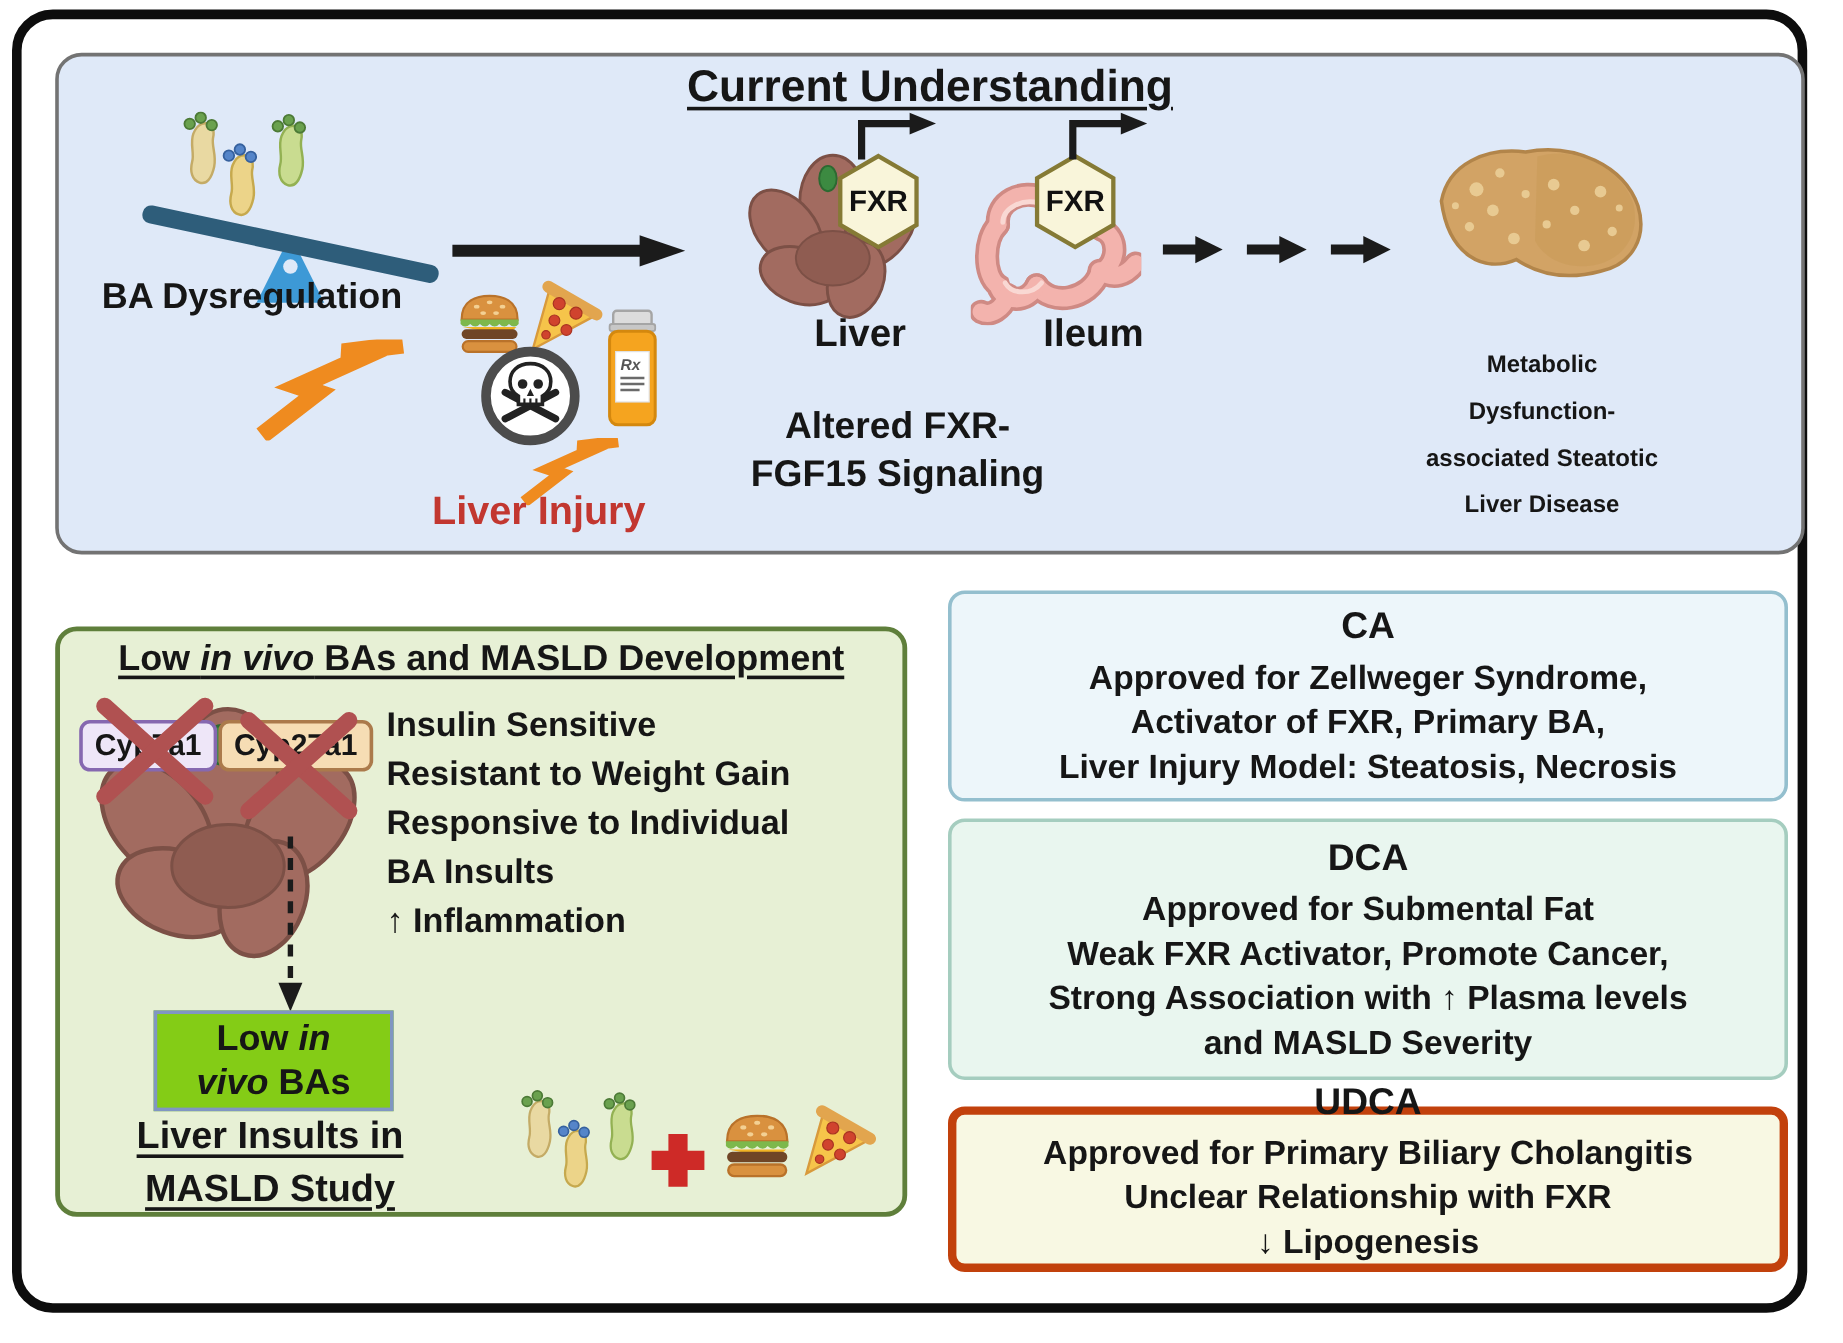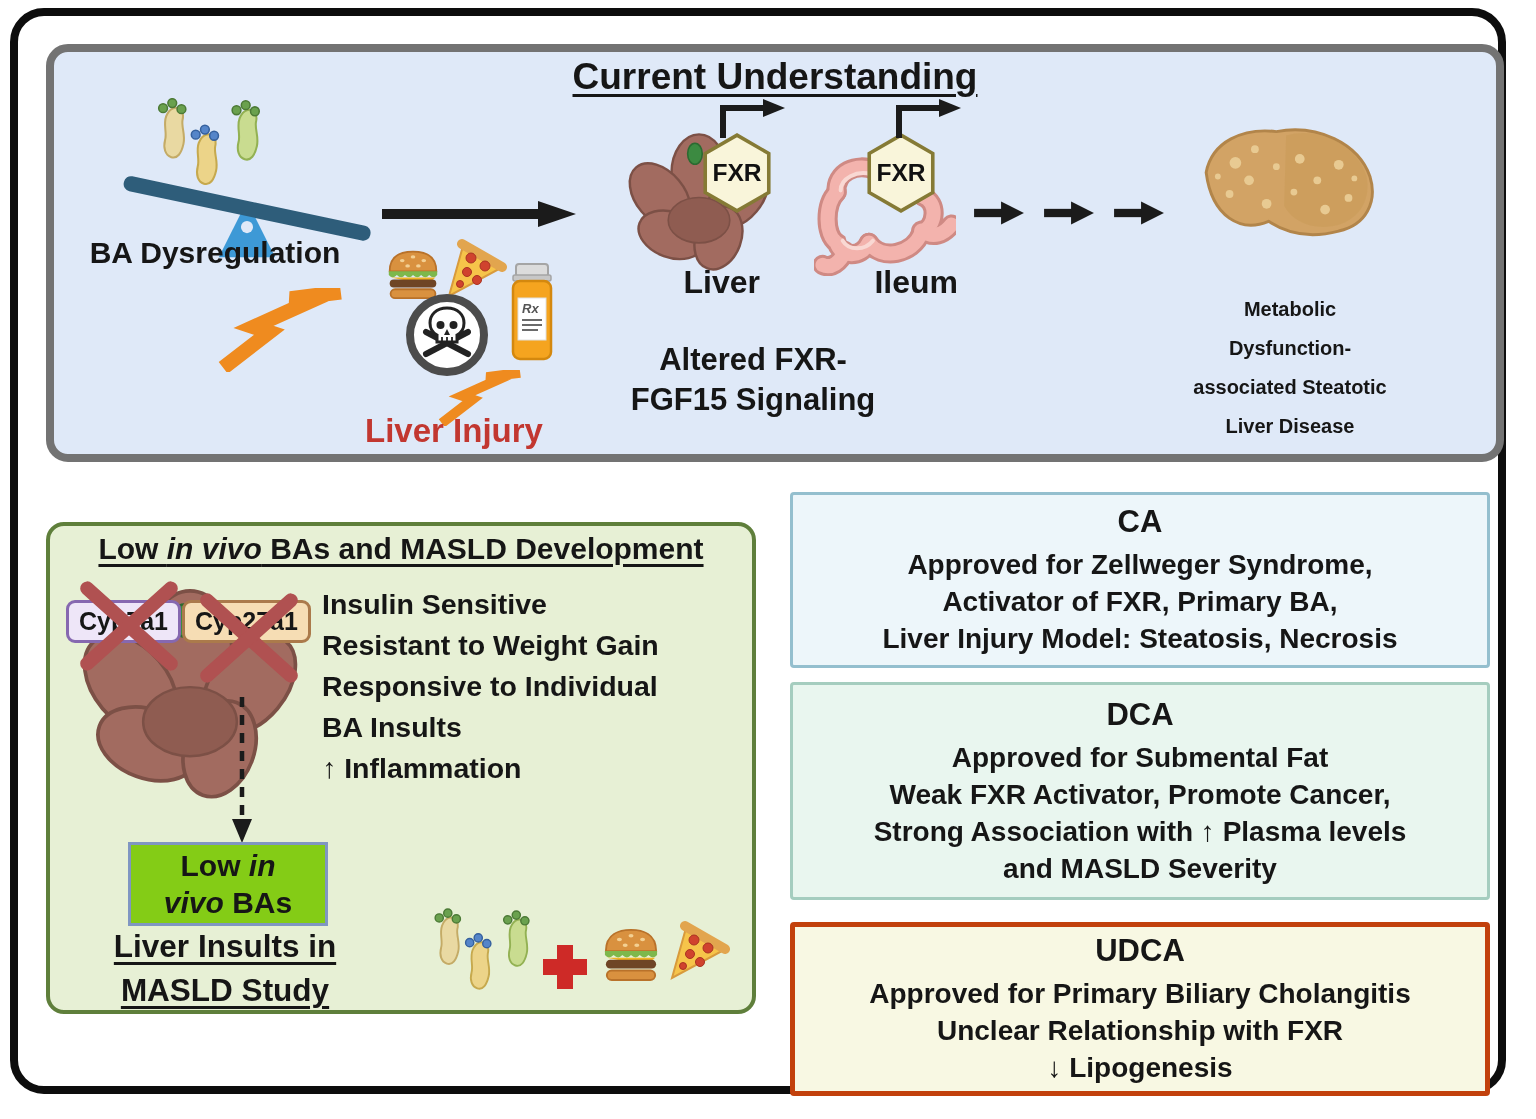--- a/index.html
+++ b/index.html
@@ -6,42 +6,42 @@
   body{width:1536px;height:1119px;font-family:"Liberation Sans",sans-serif;font-weight:bold;color:#161616;}
   #fig{position:relative;width:1536px;height:1119px;overflow:hidden;background:#ffffff;}
   .abs{position:absolute;}
   .panel{position:absolute;box-sizing:border-box;}
   .ctr{text-align:center;}
   .u{text-decoration:underline;text-decoration-thickness:3px;text-underline-offset:5px;}
   .it{font-style:italic;margin-top:22px;}
 
   .frame{left:10px;top:8px;width:1496px;height:1086px;border:8px solid #0d0d0d;border-radius:34px;}
 
-  .panel-top{left:46px;top:44px;width:1458px;height:418px;background:#dfe9f8;border:8px solid #737373;border-radius:22px;}
+  .panel-top{left:46px;top:44px;width:1458px;height:418px;background:#dfe9f8;border:3px solid #737373;border-radius:22px;}
   .top-title{left:0;right:0;top:4px;font-size:37px;}
   .ba-label{left:2px;top:184px;width:318px;font-size:30px;}
   .liver-injury{left:280px;top:360px;width:240px;font-size:33px;color:#c23730;}
   .organ-label{font-size:32px;text-align:right;}
   .altered{left:514px;top:288px;width:370px;font-size:31px;line-height:40px;}
   .masld{left:1010px;top:238px;width:452px;font-size:20px;line-height:39px;}
   .arrow-row{left:918px;top:146px;display:flex;gap:16px;}
 
   .panel-green{left:46px;top:522px;width:710px;height:492px;background:#e7f0d5;border:4px solid #5f7f3b;border-radius:18px;}
   .green-title{left:0;right:0;top:6px;font-size:30px;}
   .findings{left:272px;top:58px;width:436px;font-size:28.5px;line-height:41px;}
   .cyp-box{box-sizing:border-box;padding:4px 10px;font-size:25px;border-radius:9px;}
   .cyp7a1{left:16px;top:74px;background:#eee6f8;border:3px solid #8668b0;}
   .cyp27a1{left:132px;top:74px;background:#f6ddb4;border:3px solid #ab7a4b;}
   .low-box{left:78px;top:316px;width:194px;height:78px;background:#84cc16;border:3px solid #8096c2;font-size:30px;line-height:37px;display:flex;flex-direction:column;justify-content:center;}
   .insults{left:14px;top:398px;width:322px;font-size:31.5px;line-height:44px;}
 
-  .drug{left:790px;width:700px;display:flex;flex-direction:column;align-items:center;justify-content:center;border-radius:4px;}
+  .drug{left:790px;width:700px;display:flex;flex-direction:column;align-items:center;justify-content:center;border-radius:14px;}
   .panel-ca{top:492px;height:176px;background:#edf6fa;border:3px solid #94bfce;}
   .panel-dca{top:682px;height:218px;background:#e9f6ef;border:3px solid #a5cdbf;}
-  .panel-udca{top:922px;height:174px;background:#f8f8e3;border:5px solid #c2410c;}
+  .panel-udca{top:922px;height:138px;background:#f8f8e3;border:7px solid #c2410c;justify-content:flex-end;}
   .drug-title{font-size:31px;line-height:38px;margin-bottom:5px;}
   .drug-line{font-size:28px;line-height:37px;}
 
   svg{display:block;width:100%;height:100%;}
 </style>
 </head>
 <body>
 
 <div id="fig">
   <div class="panel frame"></div>

